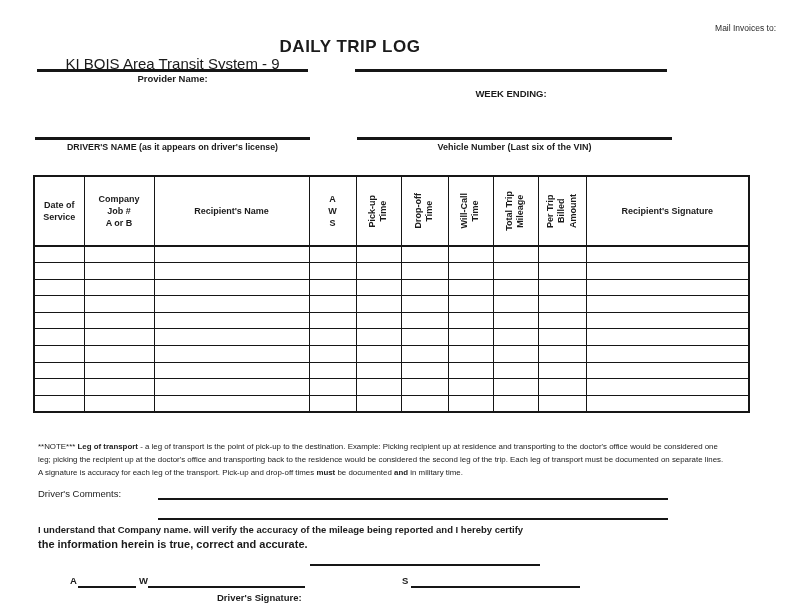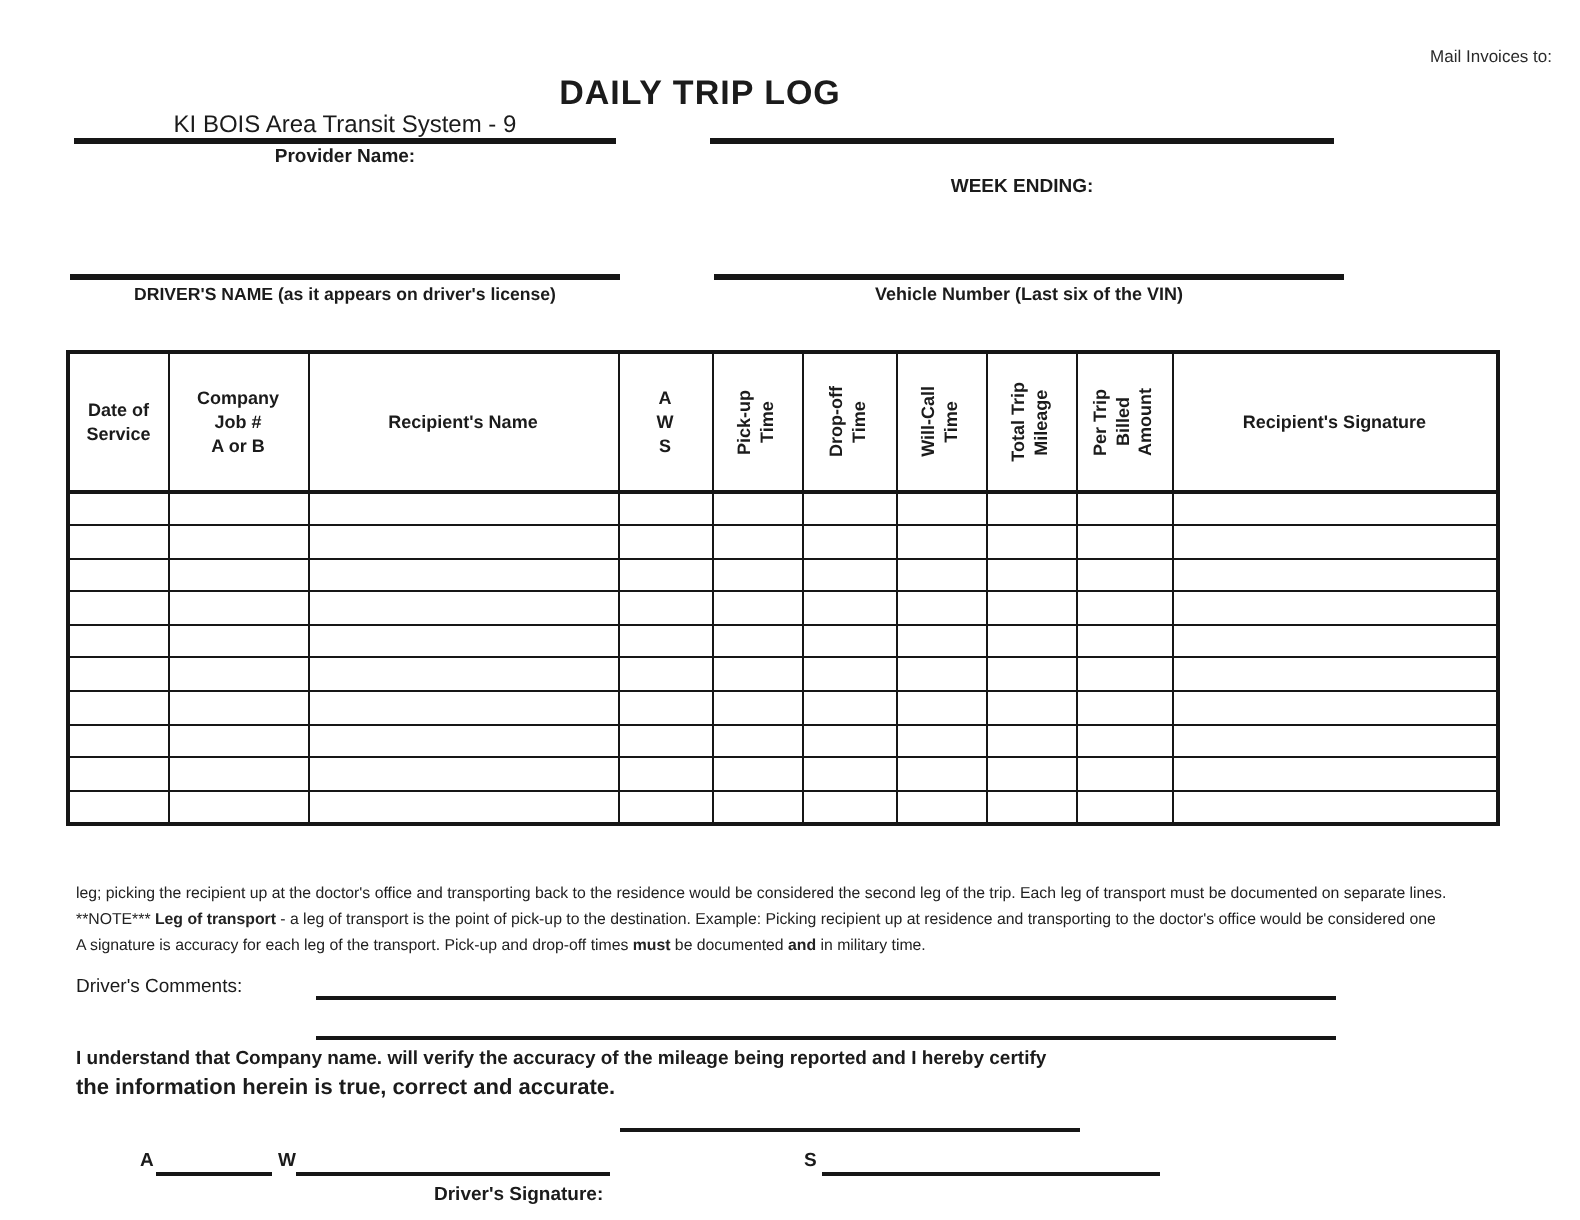--- a/index.html
+++ b/index.html
@@ -12,21 +12,21 @@
     overflow: hidden;
   }
   .abs { position: absolute; }
   .b { font-weight: bold; }
   .ctr { text-align: center; }
   .hline { background: #161616; }
 
   .mail-invoices { top: 23px; right: 14px; font-size: 8.5px; color: #2a2a2a; }
   .title { top: 37px; left: 240px; width: 220px; font-size: 17px; letter-spacing: .5px; }
 
-  .agency { top: 55px; left: 37px; width: 271px; font-size: 12px; }
+  .agency { top: 55px; left: 37px; width: 271px; font-size: 15px; }
   .line-provider { top: 69px; left: 37px; width: 271px; height: 3px; }
   .provider-label { top: 73px; left: 37px; width: 271px; font-size: 9.5px; }
 
   .line-week { top: 69px; left: 355px; width: 312px; height: 3px; }
   .week-label { top: 88px; left: 355px; width: 312px; font-size: 9.5px; }
 
   .line-driver { top: 137px; left: 35px; width: 275px; height: 3px; }
   .driver-label { top: 142px; left: 35px; width: 275px; font-size: 8.8px; }
   .line-vehicle { top: 137px; left: 357px; width: 315px; height: 3px; }
   .vehicle-label { top: 142px; left: 357px; width: 315px; font-size: 9px; }
@@ -246,22 +246,22 @@
         <td></td>
         <td></td>
         <td></td>
         <td></td>
         <td></td>
       </tr>
     </tbody>
 </table>
 
 <div class="abs note" id="note">
+    <div><span>**NOTE*** </span><b>Leg of transport</b><span> - a leg of transport is the point of pick-up to the destination. Example: Picking recipient up at residence and transporting to the doctor's office would be considered one</span></div>
     <div><span>leg; picking the recipient up at the doctor's office and transporting back to the residence would be considered the second leg of the trip.  Each leg of transport must be documented on separate lines.</span></div>
-    <div><span>**NOTE*** </span><b>Leg of transport</b><span> - a leg of transport is the point of pick-up to the destination. Example: Picking recipient up at residence and transporting to the doctor's office would be considered one</span></div>
     <div><span>A signature is accuracy for each leg of the transport. Pick-up and drop-off times </span><b>must</b><span> be documented </span><b>and</b><span> in military time.</span></div>
   </div>
 
 <div class="abs comments-label">Driver's Comments:</div>
 <div class="abs hline comment-line1"></div>
 <div class="abs hline comment-line2"></div>
 
 <div class="abs cert1 b">I understand that Company name. will verify the accuracy of the mileage being reported and I hereby certify</div>
 <div class="abs cert2 b">the information herein is true, correct and accurate.</div>
 

